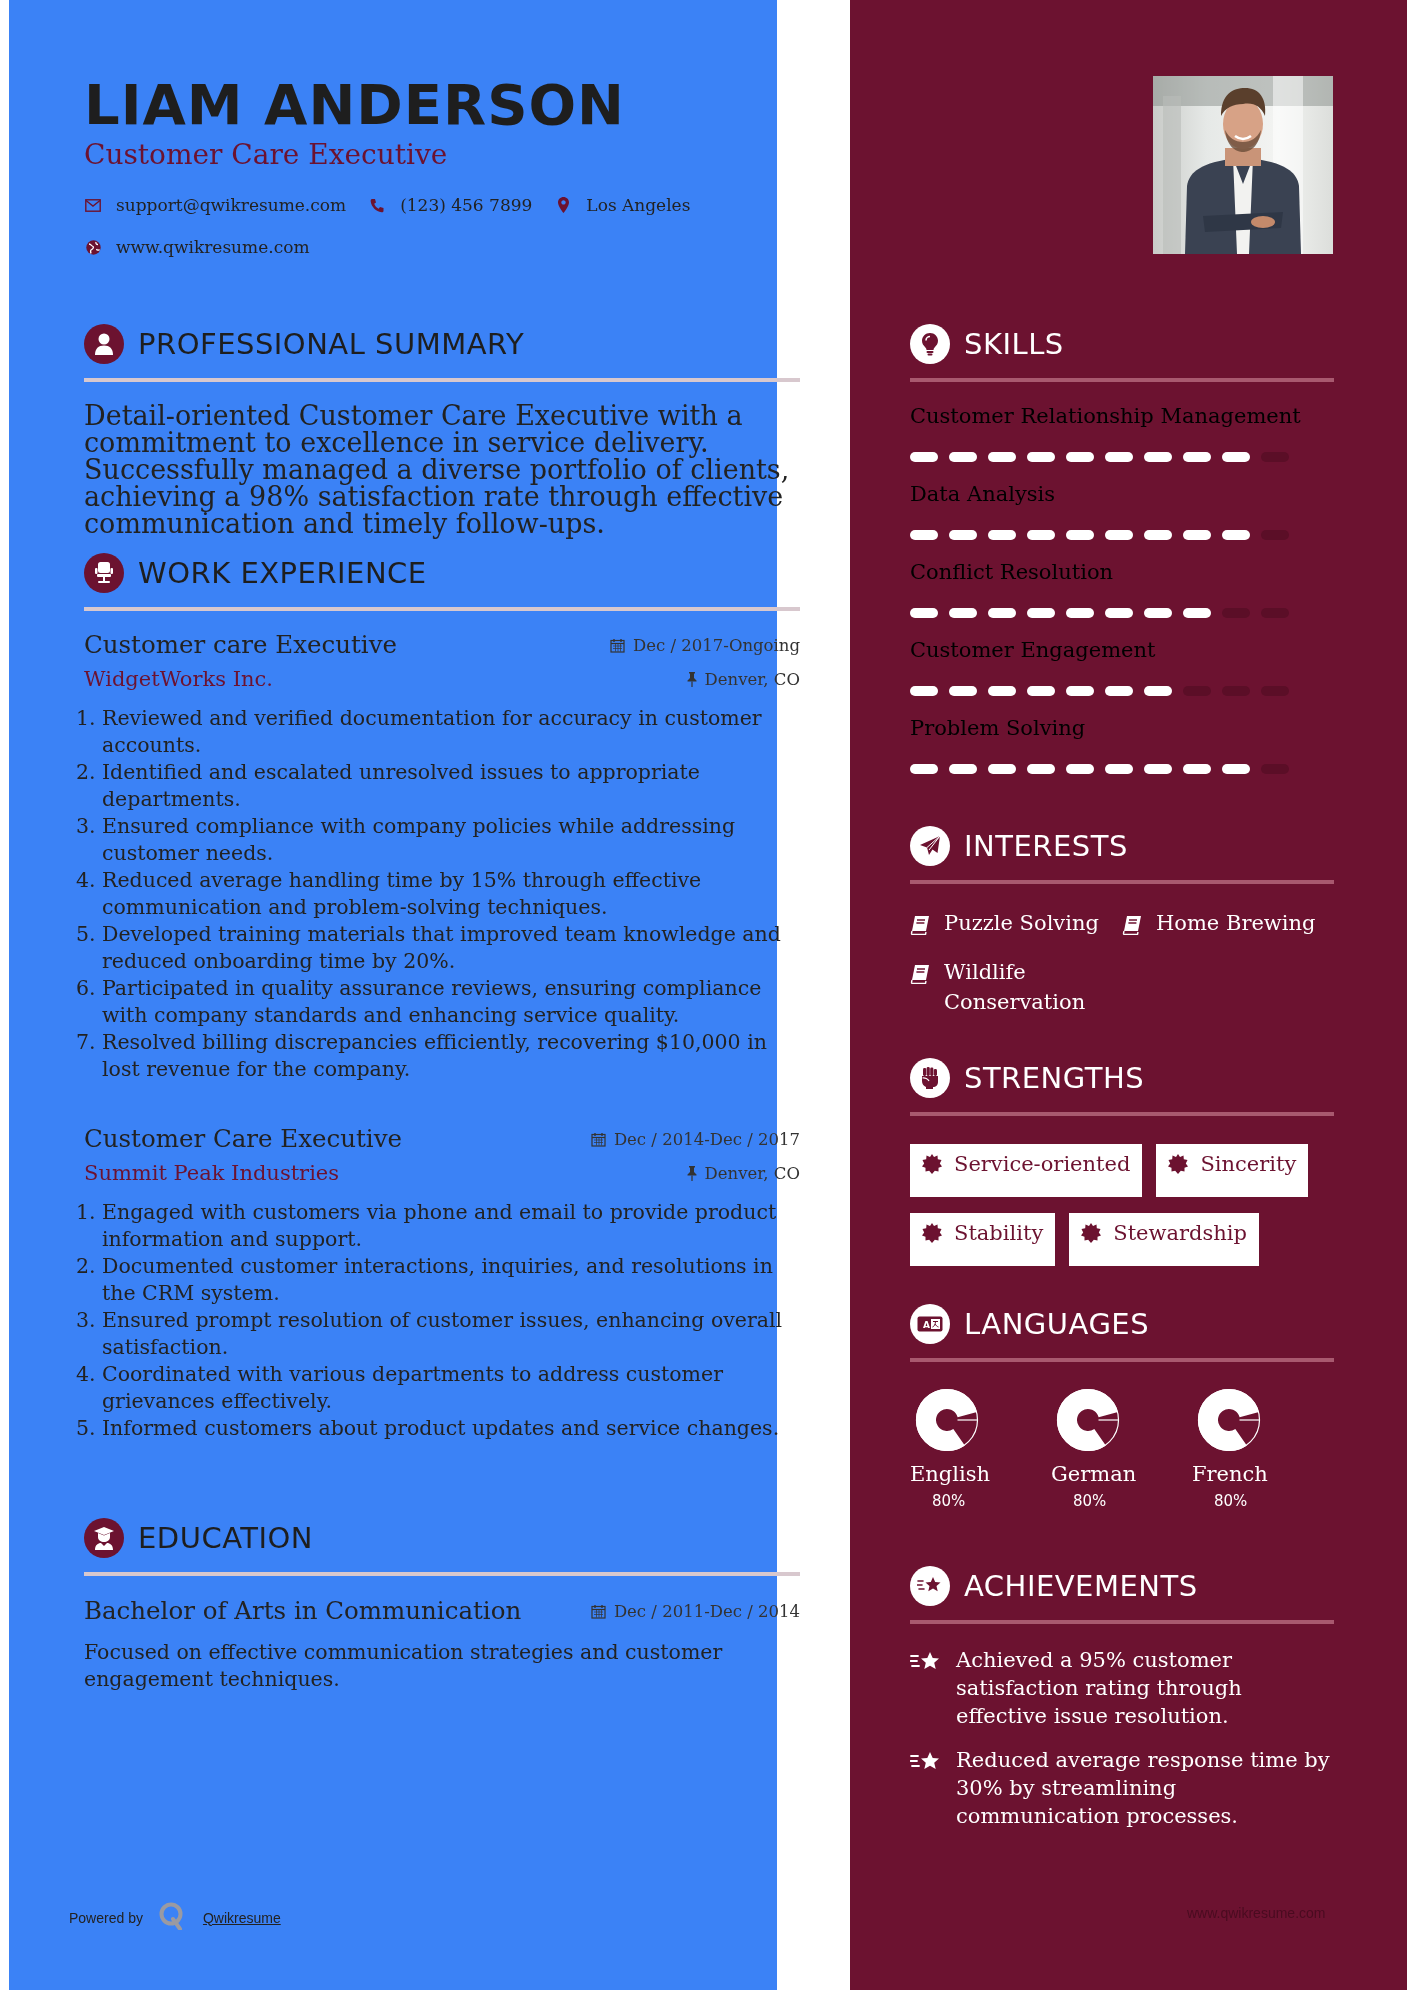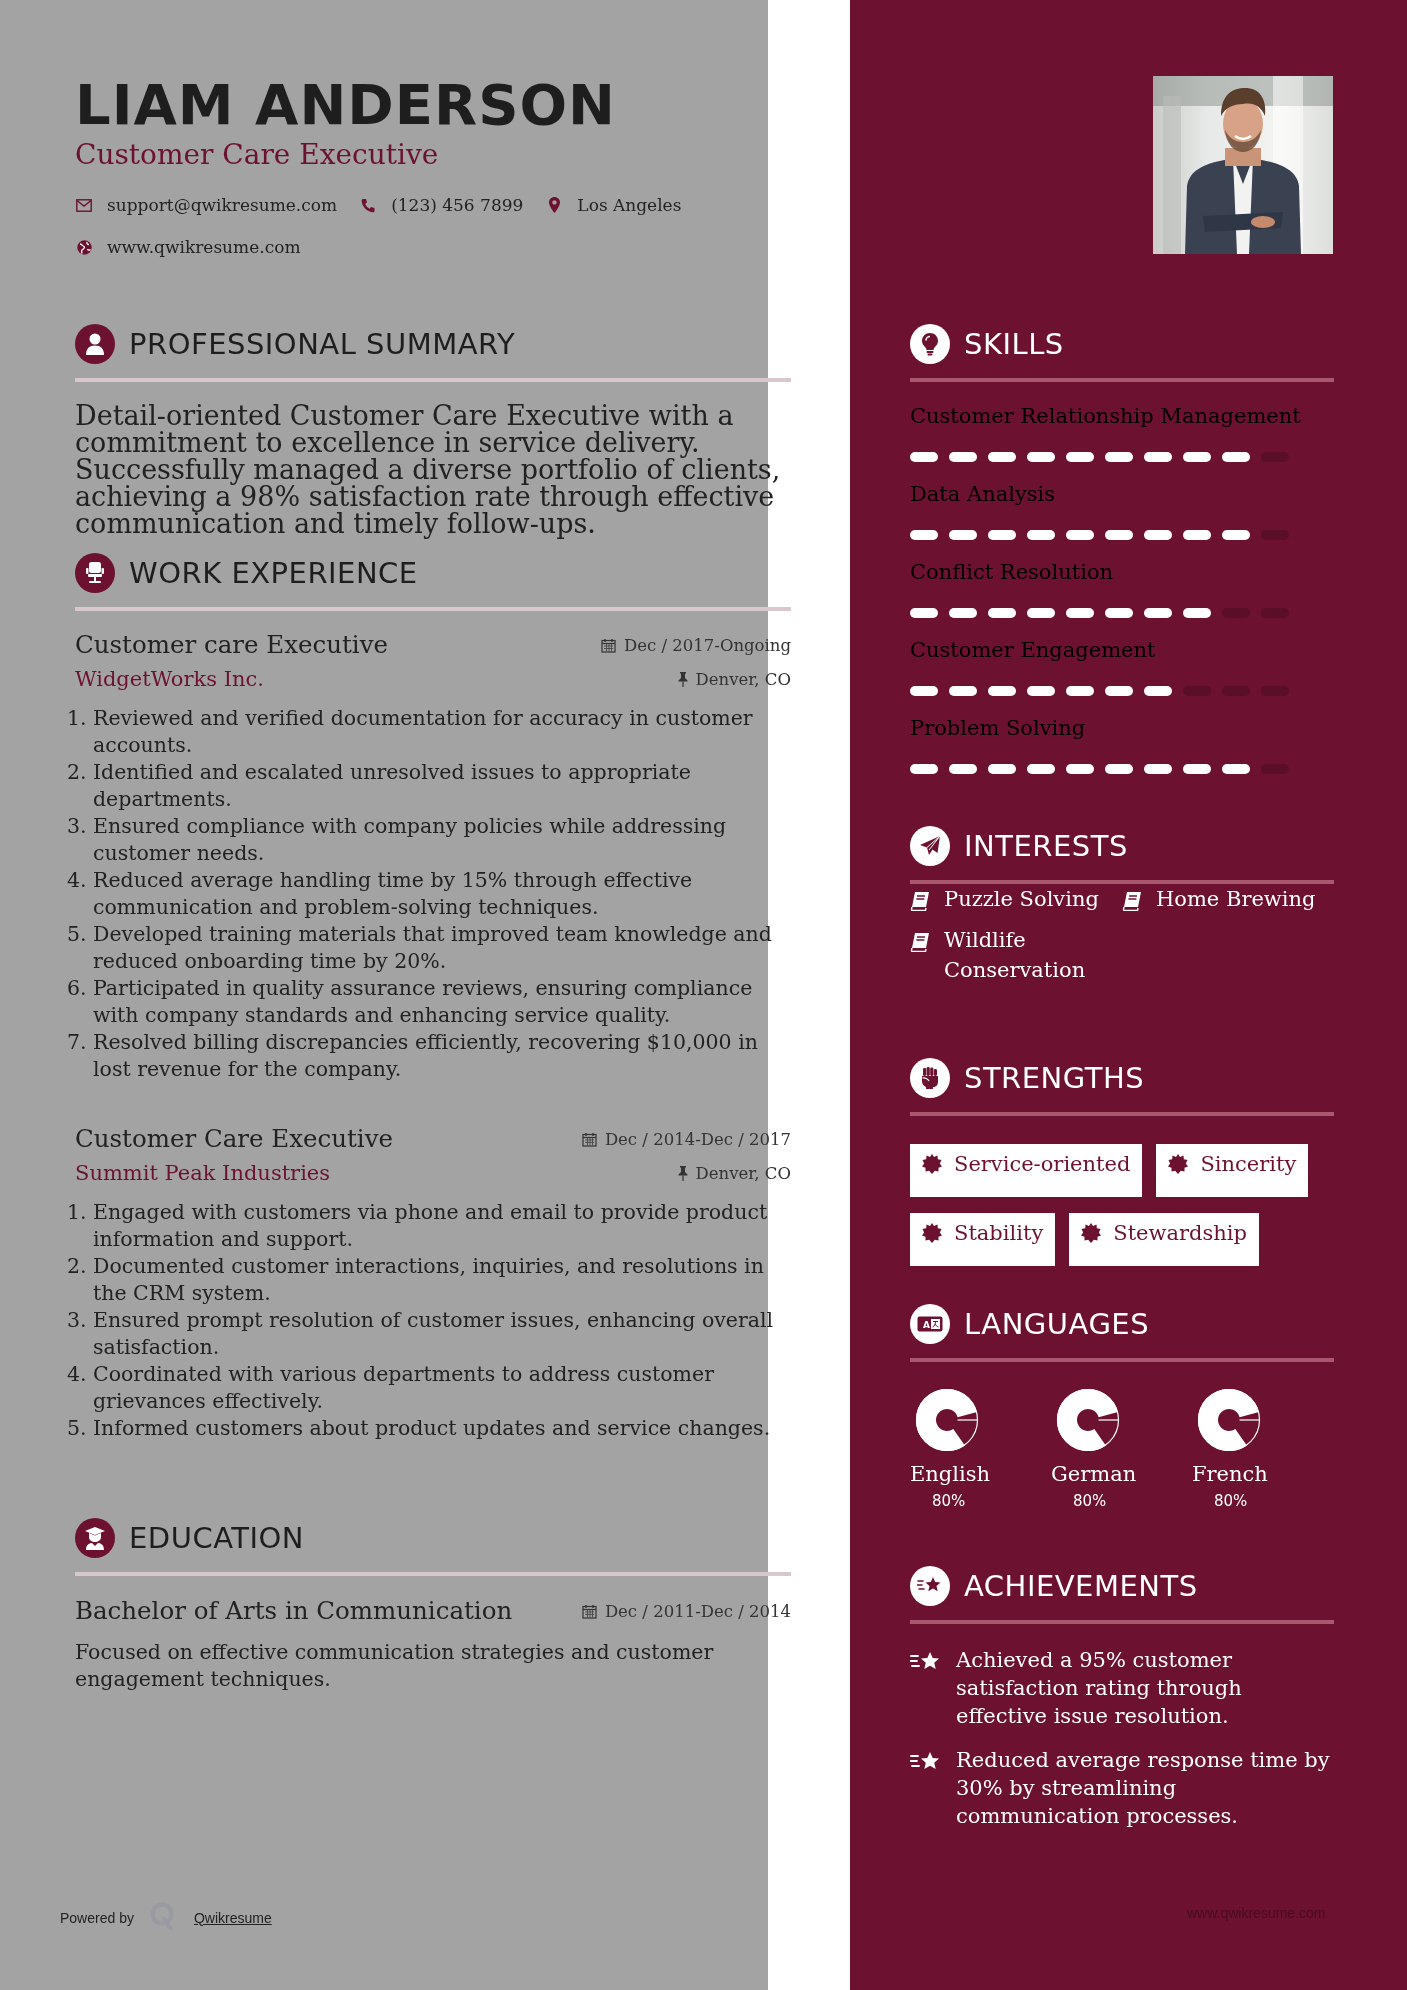--- a/index.html
+++ b/index.html
@@ -1,19 +1,19 @@
 <!DOCTYPE html>
 <html><head>
 <meta charset="utf-8">
 <style>
   * { box-sizing: border-box; margin: 0; padding: 0; }
   html, body { width: 1407px; height: 1990px; background: #ffffff; overflow: hidden; }
   body { position: relative; font-family: "DejaVu Serif", serif; color: #222; }
 
-  .left { position: absolute; left: 0; top: 0; width: 768px; height: 1990px; background: #a3a3a3; }
+  .left { position: absolute; left: 9px; top: 0; width: 768px; height: 1990px; background: #3b82f6; }
   .right { position: absolute; left: 850px; top: 0; width: 557px; height: 1990px; background: #6c1230; color: #fff; }
 
   .name { position: absolute; left: 75px; top: 72px; font-family: "DejaVu Sans", sans-serif; font-weight: bold; font-size: 56px; letter-spacing: 1px; color: #1e1e1e; }
   .jobtitle { position: absolute; left: 75px; top: 138px; font-size: 28px; color: #6c1230; }
   .contacts { position: absolute; left: 75px; top: 192px; width: 720px; font-size: 17px; color: #222; }
   .contact-row { display: flex; align-items: center; height: 26px; margin-bottom: 16px; }
   .contact-item { display: flex; align-items: center; margin-right: 22px; }
   .c-icon { width: 18px; height: 18px; margin-right: 14px; display: inline-flex; align-items: center; justify-content: center; color: #6c1230; }
 
   .section-head { position: absolute; left: 75px; width: 716px; }
@@ -49,21 +49,21 @@
   .r-title { font-family: "DejaVu Sans", sans-serif; font-size: 29px; color: #ffffff; letter-spacing: 0.5px; }
   .r-rule { height: 4px; background: #a8596f; margin-top: 12px; }
 
   .skill { margin-top: 20px; }
   .skill:first-of-type { margin-top: 22px; }
   .skill-name { font-size: 21px; color: #000000; height: 28px; }
   .dots { display: flex; margin-top: 20px; }
   .dot { width: 28px; height: 10px; border-radius: 5px; margin-right: 11px; background: #5b0e27; }
   .dot.on { background: #ffffff; }
 
-  .interests { display: grid; grid-template-columns: 212px 212px; row-gap: 6px; }
+  .interests { display: grid; grid-template-columns: 212px 212px; margin-top: 24px; row-gap: 14px; }
   .interest { display: flex; align-items: flex-start; font-size: 21px; line-height: 30px; color: #fff; }
   .int-icon { width: 22px; margin-right: 12px; margin-top: 5px; flex-shrink: 0; }
 
   .strengths { display: flex; flex-wrap: wrap; margin-top: 28px; gap: 16px 14px; }
   .tag { background: #fff; color: #6c1230; font-size: 21px; height: 53px; padding: 0 12px 14px 12px; display: flex; align-items: center; }
   .tag-icon { margin-right: 12px; display: inline-flex; }
 
   .langs { display: flex; margin-top: 26px; }
   .lang { width: 141px; display: flex; flex-direction: column; align-items: flex-start; }
   .lang-donut { margin-left: 5px; }

